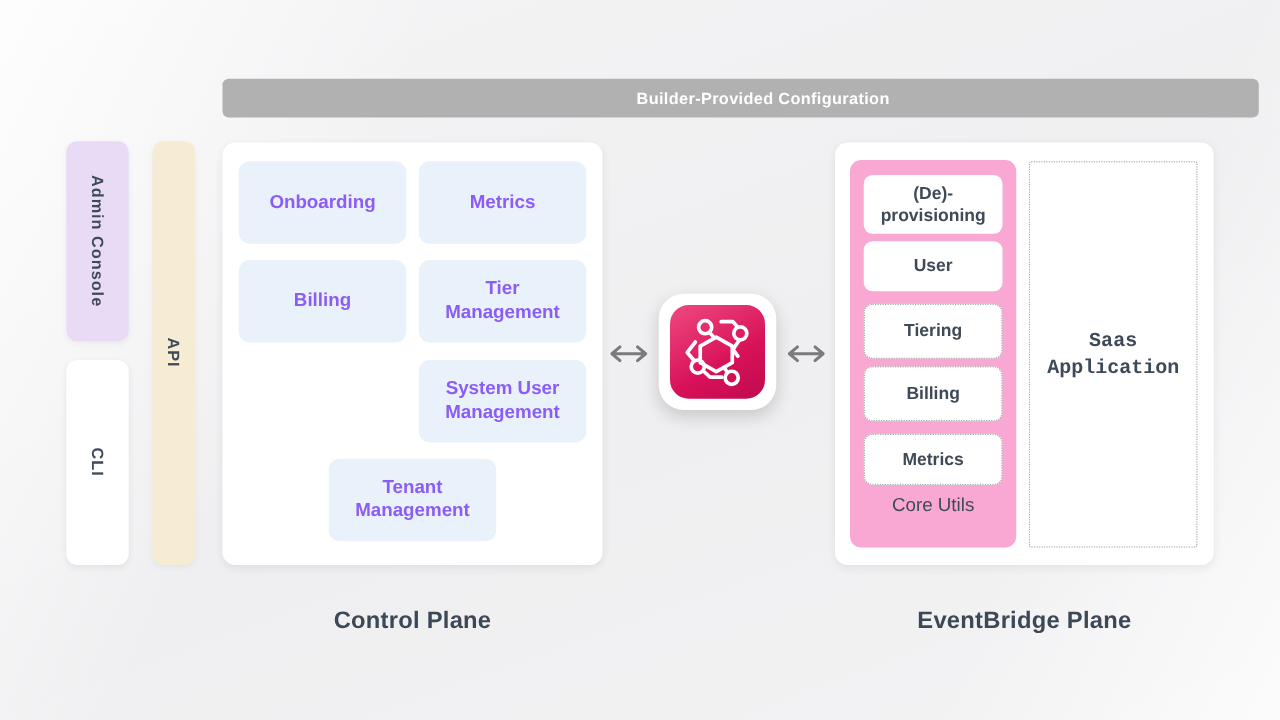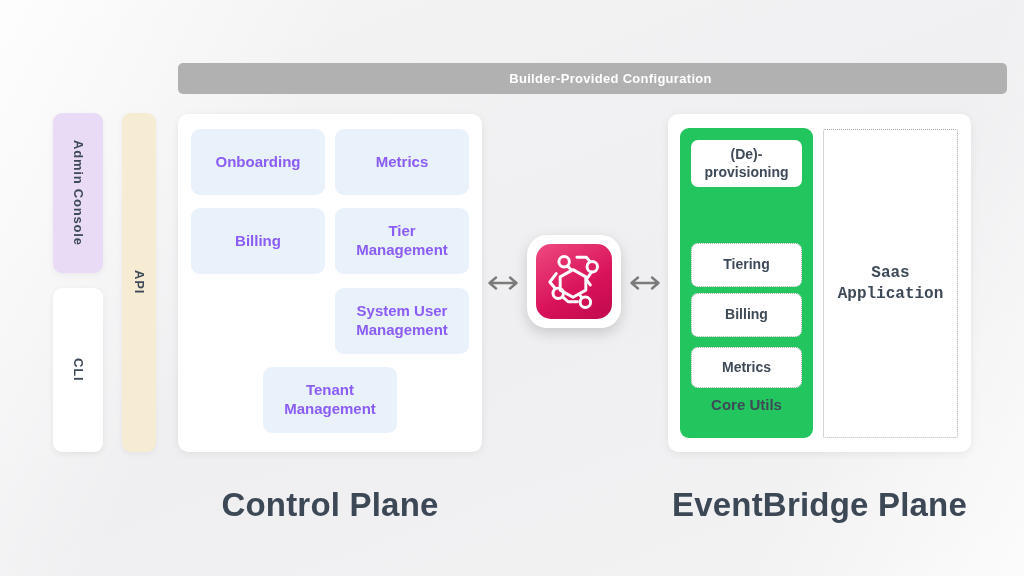--- a/index.html
+++ b/index.html
@@ -71,49 +71,49 @@
     left:504px;top:342px;width:140px;text-align:center;
     font-weight:bold;font-size:15px;line-height:1.22;color:#47525f;
   }
   
   .arrow{width:34px;height:18px;}
   .arrow-l{left:486px;top:274px;}
   .arrow-r{left:628px;top:274px;}
   
   .green{
     position:absolute;left:12px;top:14px;width:133px;height:310px;
-    background:#22c55e;border-radius:9px;
+    background:#f9a8d4;border-radius:9px;
   }
   .util{
     position:absolute;left:11px;width:111px;
     background:#ffffff;border-radius:7px;
     display:flex;align-items:center;justify-content:center;text-align:center;
     font-weight:bold;font-size:14px;line-height:1.25;color:#3e4a57;
     box-sizing:border-box;padding:0 6px;
   }
   .util.dotted{border:1px dotted #9fb3a6;}
   .u1{top:12px;height:47px;}
   .u2{top:65px;height:40px;}
   .u3{top:115px;height:44px;}
   .u4{top:165px;height:44px;}
   .u5{top:219px;height:41px;}
   .core-utils-label{
     position:absolute;left:0;top:268px;width:133px;text-align:center;
-    font-weight:bold;font-size:15px;color:#3e4a57;
+    font-weight:normal;font-size:15px;color:#3e4a57;
   }
   .saas{
     position:absolute;left:155px;top:15px;width:135px;height:309px;
     background:#ffffff;border:1px dotted #a3adb2;border-radius:2px;
     display:flex;align-items:center;justify-content:center;text-align:center;
     font-weight:bold;font-size:16px;line-height:1.3;color:#3e4a57;
     box-sizing:border-box;padding:0 22px;font-family:Liberation Mono, monospace;
   }
   
   .plane-title{
-    text-align:center;font-weight:bold;font-size:33px;color:#3c4856;letter-spacing:.2px;
+    text-align:center;font-weight:bold;font-size:19px;color:#3c4856;letter-spacing:.2px;
   }
   .cp-title{left:178px;top:486px;width:304px;}
   .ap-title{left:668px;top:486px;width:303px;}
 </style>
 </head>
 <body>
 
 <div class="stage">
 
   <div class="abs top-bar">
@@ -163,20 +163,21 @@
     </div>
   </div>
 
   <svg class="abs arrow arrow-r" viewBox="0 0 34 18">
     <path d="M5 9 H29 M10 3.5 L3.5 9 L10 14.5 M24 3.5 L30.5 9 L24 14.5" fill="none" stroke="#7b7b7b" stroke-width="2.4" stroke-linecap="round" stroke-linejoin="round"></path>
   </svg>
 
   <div class="abs panel app-panel">
     <div class="green">
       <div class="util u1">(De)-provisioning</div>
+      <div class="util u2">User</div>
       <div class="util dotted u3">Tiering</div>
       <div class="util dotted u4">Billing</div>
       <div class="util dotted u5">Metrics</div>
       <div class="core-utils-label">Core Utils</div>
     </div>
     <div class="saas">
       <span>Saas Application</span>
     </div>
   </div>
 

